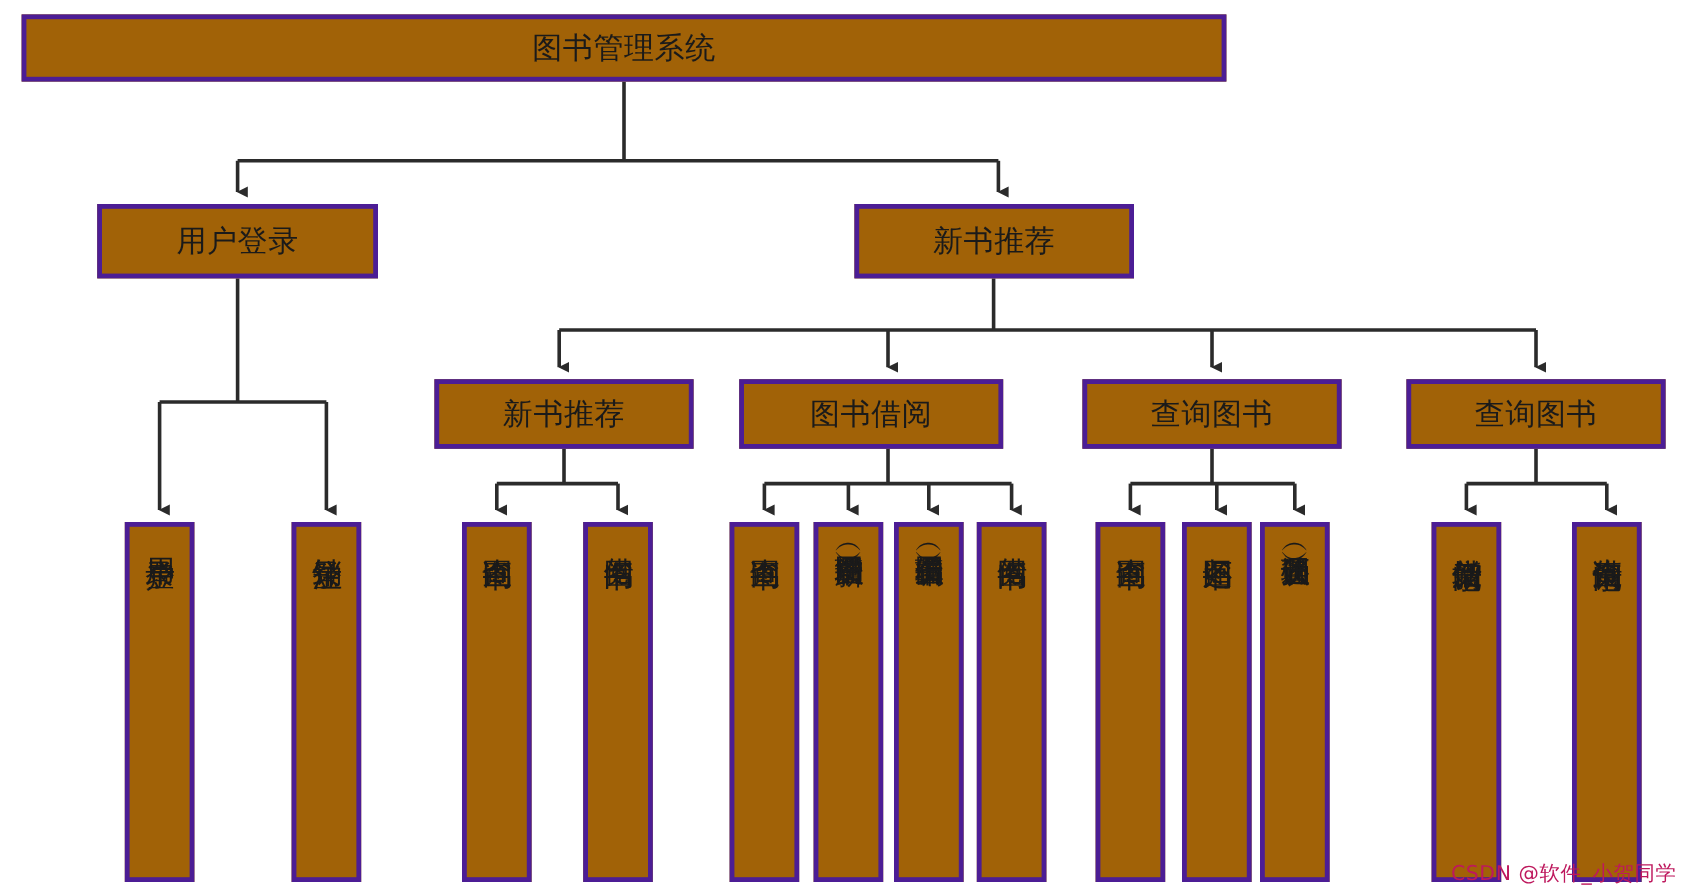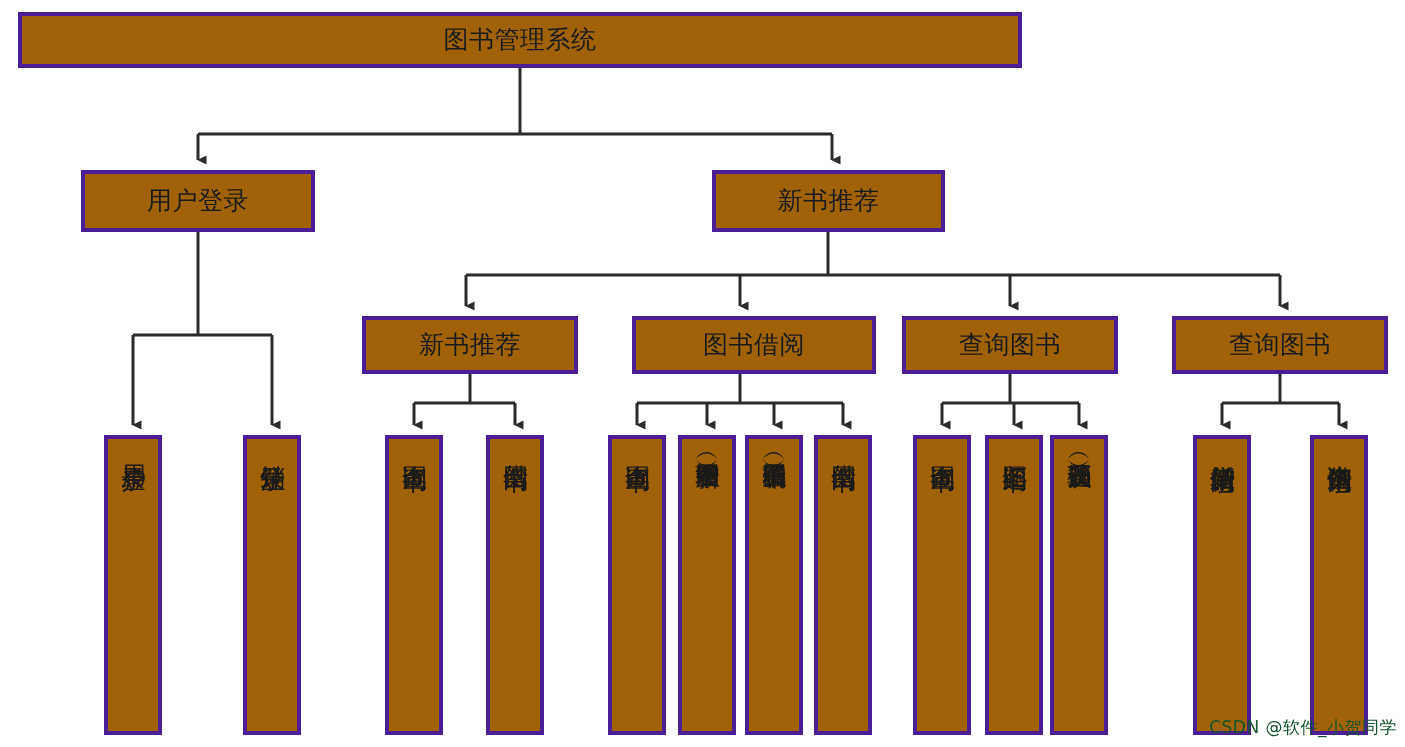--- a/index.html
+++ b/index.html
@@ -60,21 +60,21 @@
   }
   .node-vertical.tight .node-label {
     font-size: 24px;
     letter-spacing: 0px;
   }
   .watermark {
     position: absolute;
     right: 8px;
     bottom: 8px;
     font-size: 17px;
-    color: #14532d;
+    color: #be185d;
     white-space: nowrap;
     letter-spacing: 0.5px;
     pointer-events: none;
   }
 </style>
 </head>
 <body>
 
 <div id="canvas">
 
@@ -136,21 +136,21 @@
   <div class="node-box node-horizontal" style="left:81px; top:170px; width:234px; height:62px;">
     <span class="node-label">用户登录</span>
   </div>
   <div class="node-box node-horizontal" style="left:712px; top:170px; width:233px; height:62px;">
     <span class="node-label">新书推荐</span>
   </div>
 
   <div class="node-box node-horizontal" style="left:362px; top:316px; width:216px; height:58px;">
     <span class="node-label">新书推荐</span>
   </div>
-  <div class="node-box node-horizontal" style="left:632px; top:316px; width:244px; height:58px;">
+  <div class="node-box node-horizontal" style="left:616px; top:316px; width:220px; height:58px;">
     <span class="node-label">图书借阅</span>
   </div>
   <div class="node-box node-horizontal" style="left:902px; top:316px; width:216px; height:58px;">
     <span class="node-label">查询图书</span>
   </div>
   <div class="node-box node-horizontal" style="left:1172px; top:316px; width:216px; height:58px;">
     <span class="node-label">查询图书</span>
   </div>
 
   <div class="node-box node-vertical" style="left:104px; top:435px; width:58px; height:300px;">

